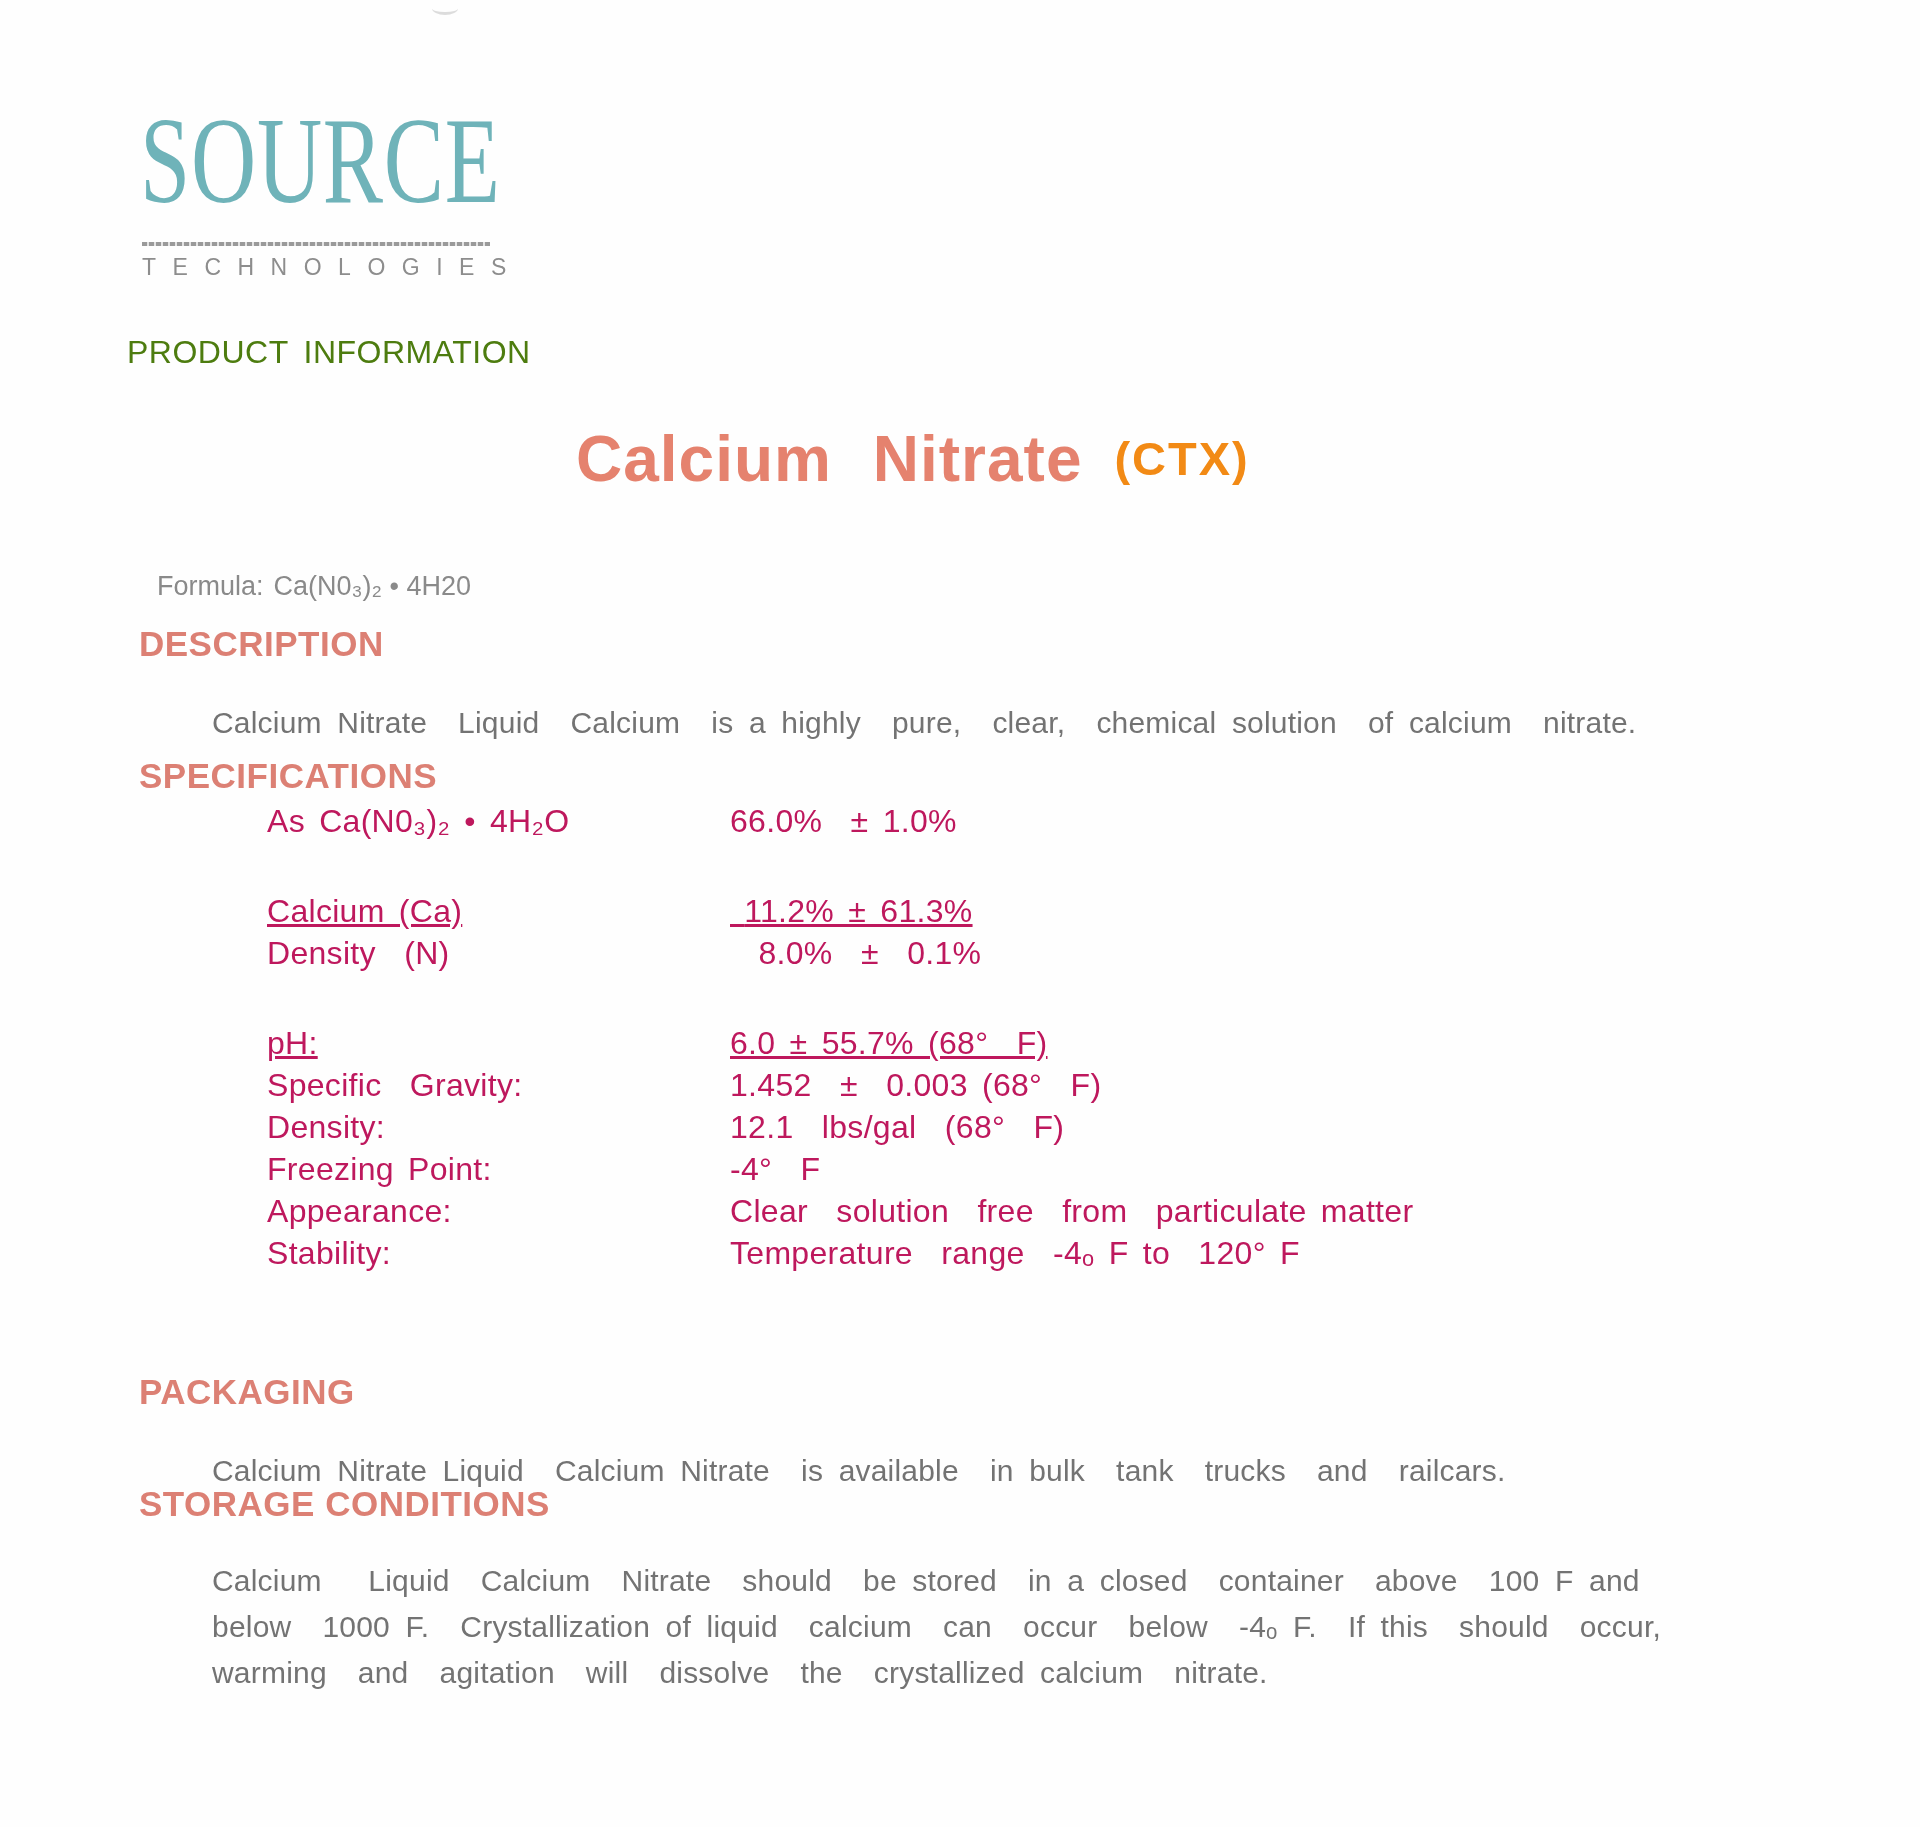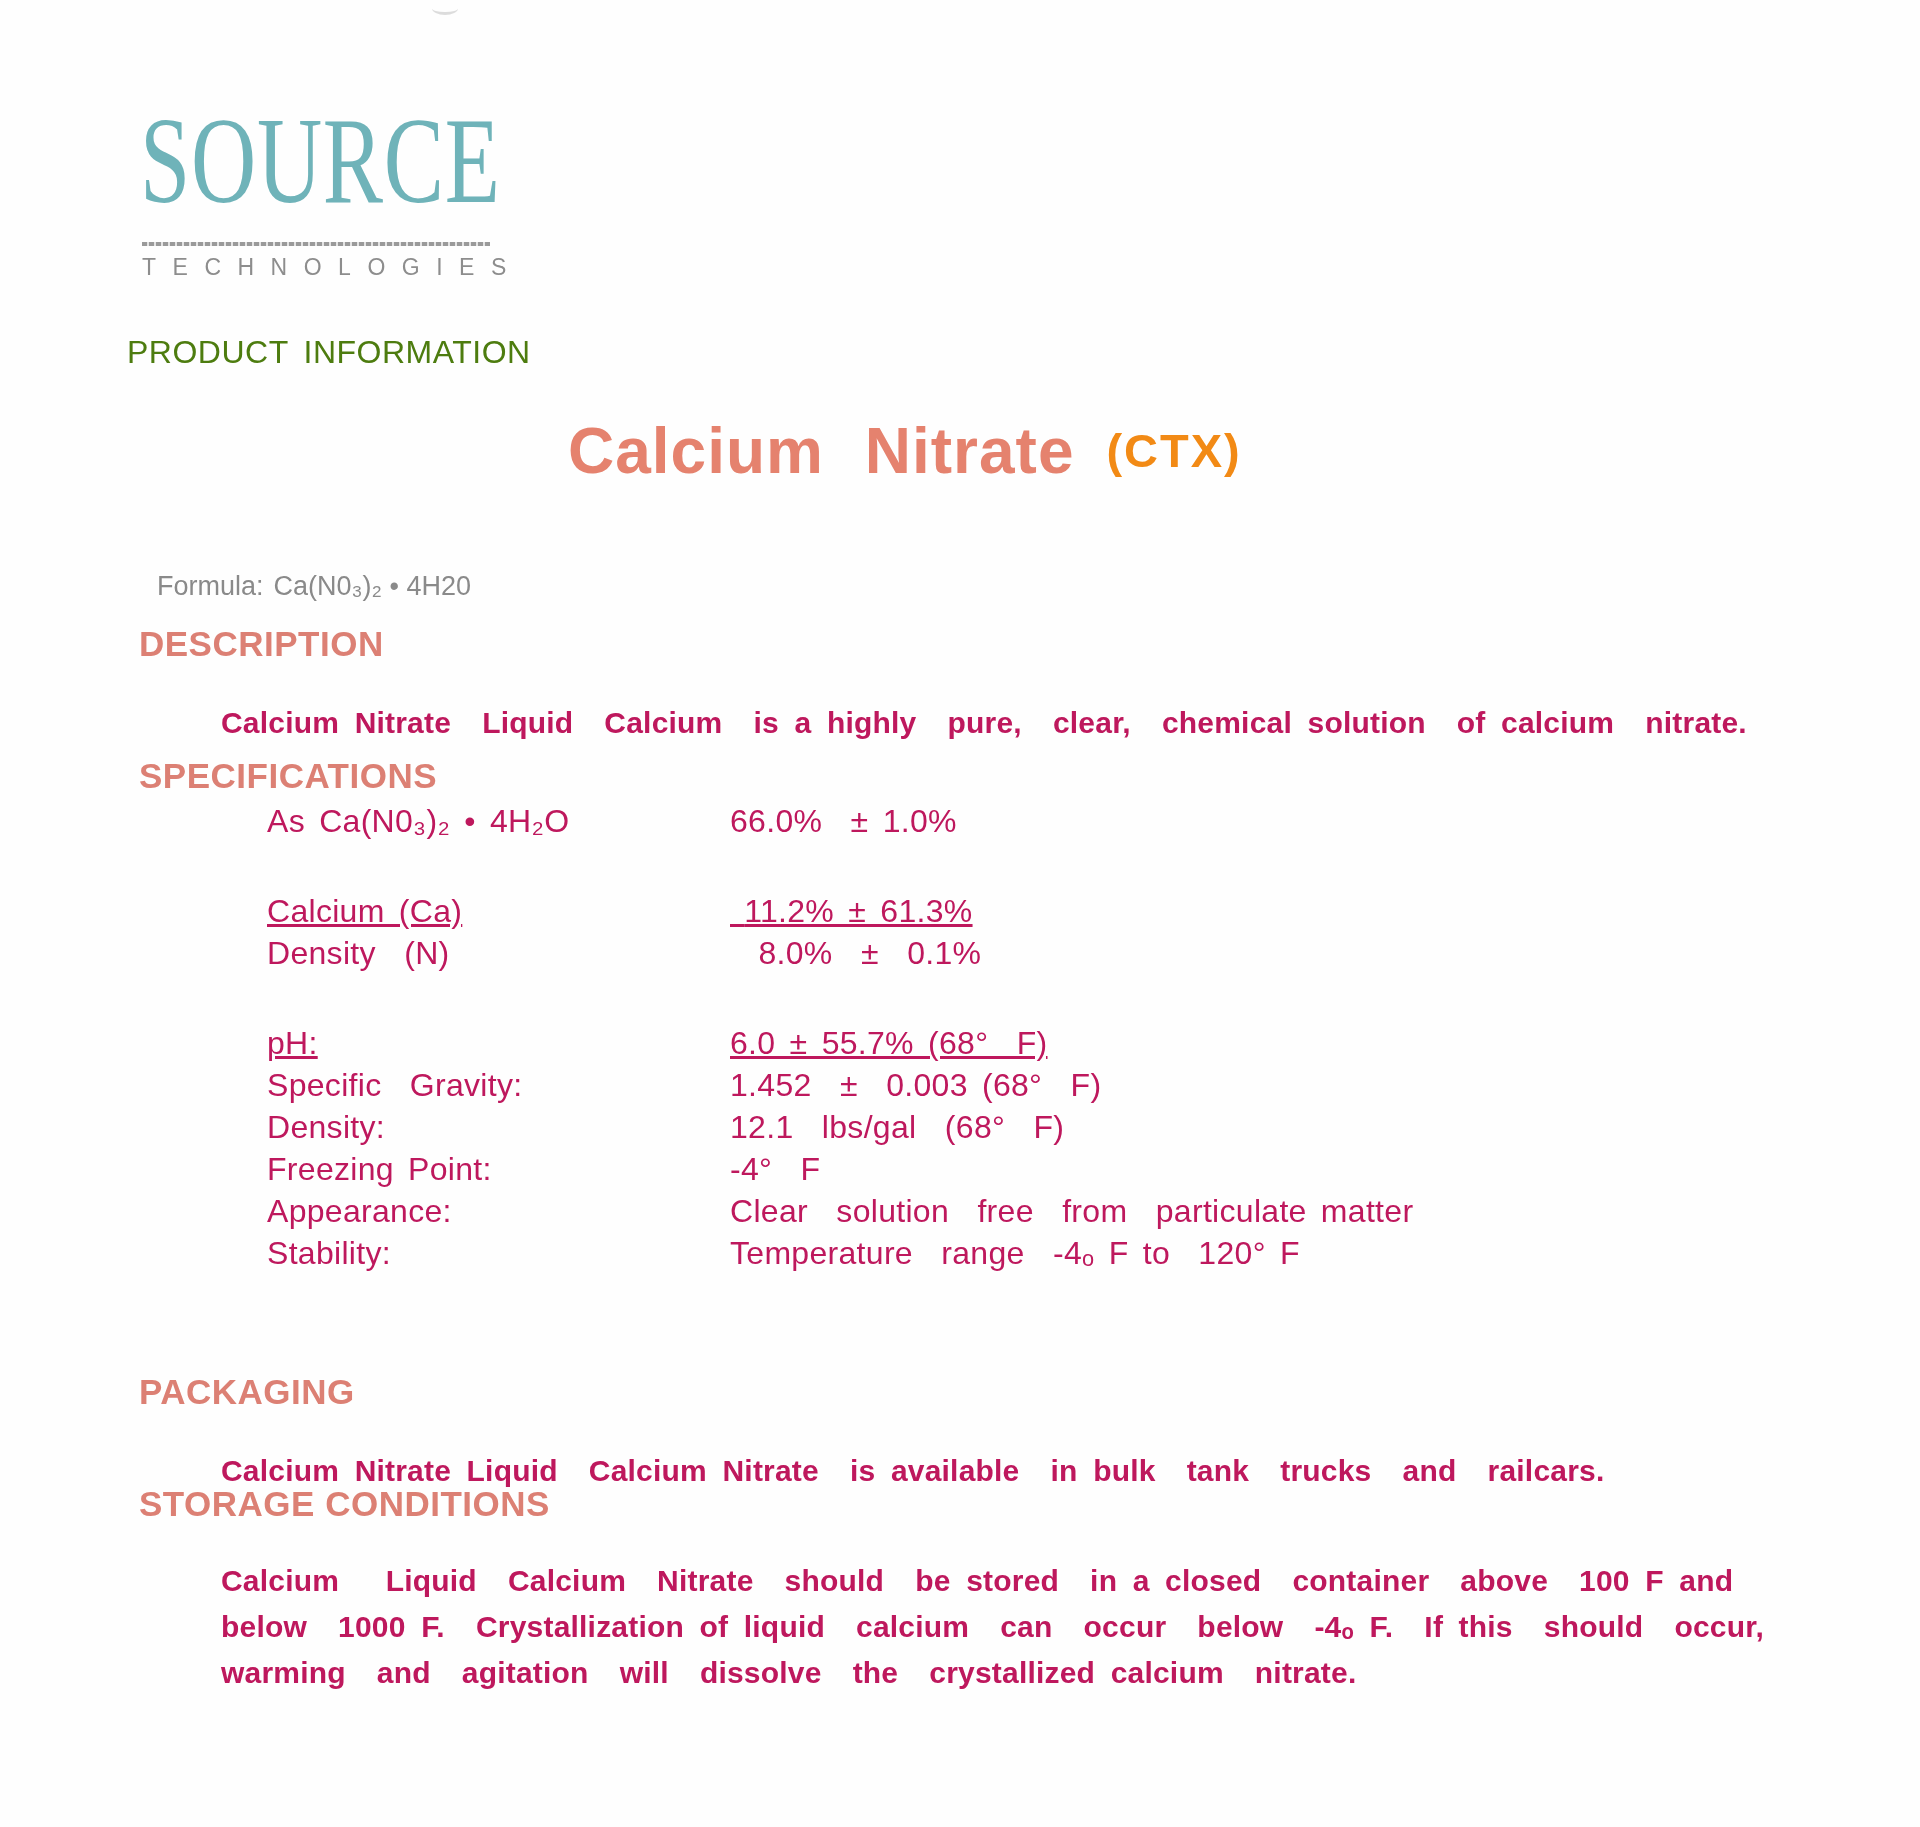--- a/index.html
+++ b/index.html
@@ -33,21 +33,21 @@
   .logo-sub{
     position:absolute;left:2px;top:154px;
     font-size:23px;color:#8d8d8d;letter-spacing:16.5px;white-space:nowrap;
   }
   
   .kicker{
     position:absolute;left:127px;top:334px;
     font-size:32px;color:#4d7c0f;letter-spacing:.5px;word-spacing:6px;
   }
   
-  .title-row{position:absolute;left:568px;top:414px;margin:0;white-space:nowrap;}
+  .title-row{position:absolute;left:568px;top:414px;margin:8px;white-space:nowrap;}
   .title{
     font-size:64px;font-weight:bold;color:#e5826e;
     word-spacing:22px;letter-spacing:1px;
   }
   .title-code{
     font-size:47px;font-weight:bold;color:#f28a15;
     margin-left:32px;letter-spacing:2px;vertical-align:6px;
   }
   
   .formula{position:absolute;left:127px;top:540px;font-size:27px;color:#8a8a8a;white-space:pre-wrap;}
@@ -55,23 +55,23 @@
   
   .sec-head{
     position:absolute;left:123px;margin:16px;
     font-size:35px;font-weight:bold;color:#dc8074;letter-spacing:.5px;
   }
   .h-desc{top:608px;}
   .h-spec{top:740px;}
   .h-pack{top:1356px;}
   .h-stor{top:1468px;}
   .body-text{
-    position:absolute;left:221px;
-    font-size:30px;line-height:46px;color:#be185d;
-    white-space:pre-wrap;word-spacing:7px;letter-spacing:.2px;font-weight:bold;
+    position:absolute;left:212px;
+    font-size:30px;line-height:46px;color:#737373;
+    white-space:pre-wrap;word-spacing:7px;letter-spacing:.2px;
   }
   .b-desc{top:670px;}
   .b-pack{top:1418px;}
   .b-stor{top:1528px;}
   
   .spec-table{position:absolute;left:267px;top:800px;width:1300px;}
   .spec-row{display:flex;line-height:42px;font-size:32px;color:#be185d;}
   .spec-row.mt-gap{margin-top:48px;text-decoration:underline;}
   .spec-label{width:463px;white-space:pre-wrap;letter-spacing:.3px;word-spacing:5px;}
   .spec-value{white-space:pre-wrap;letter-spacing:.3px;word-spacing:5px;}

